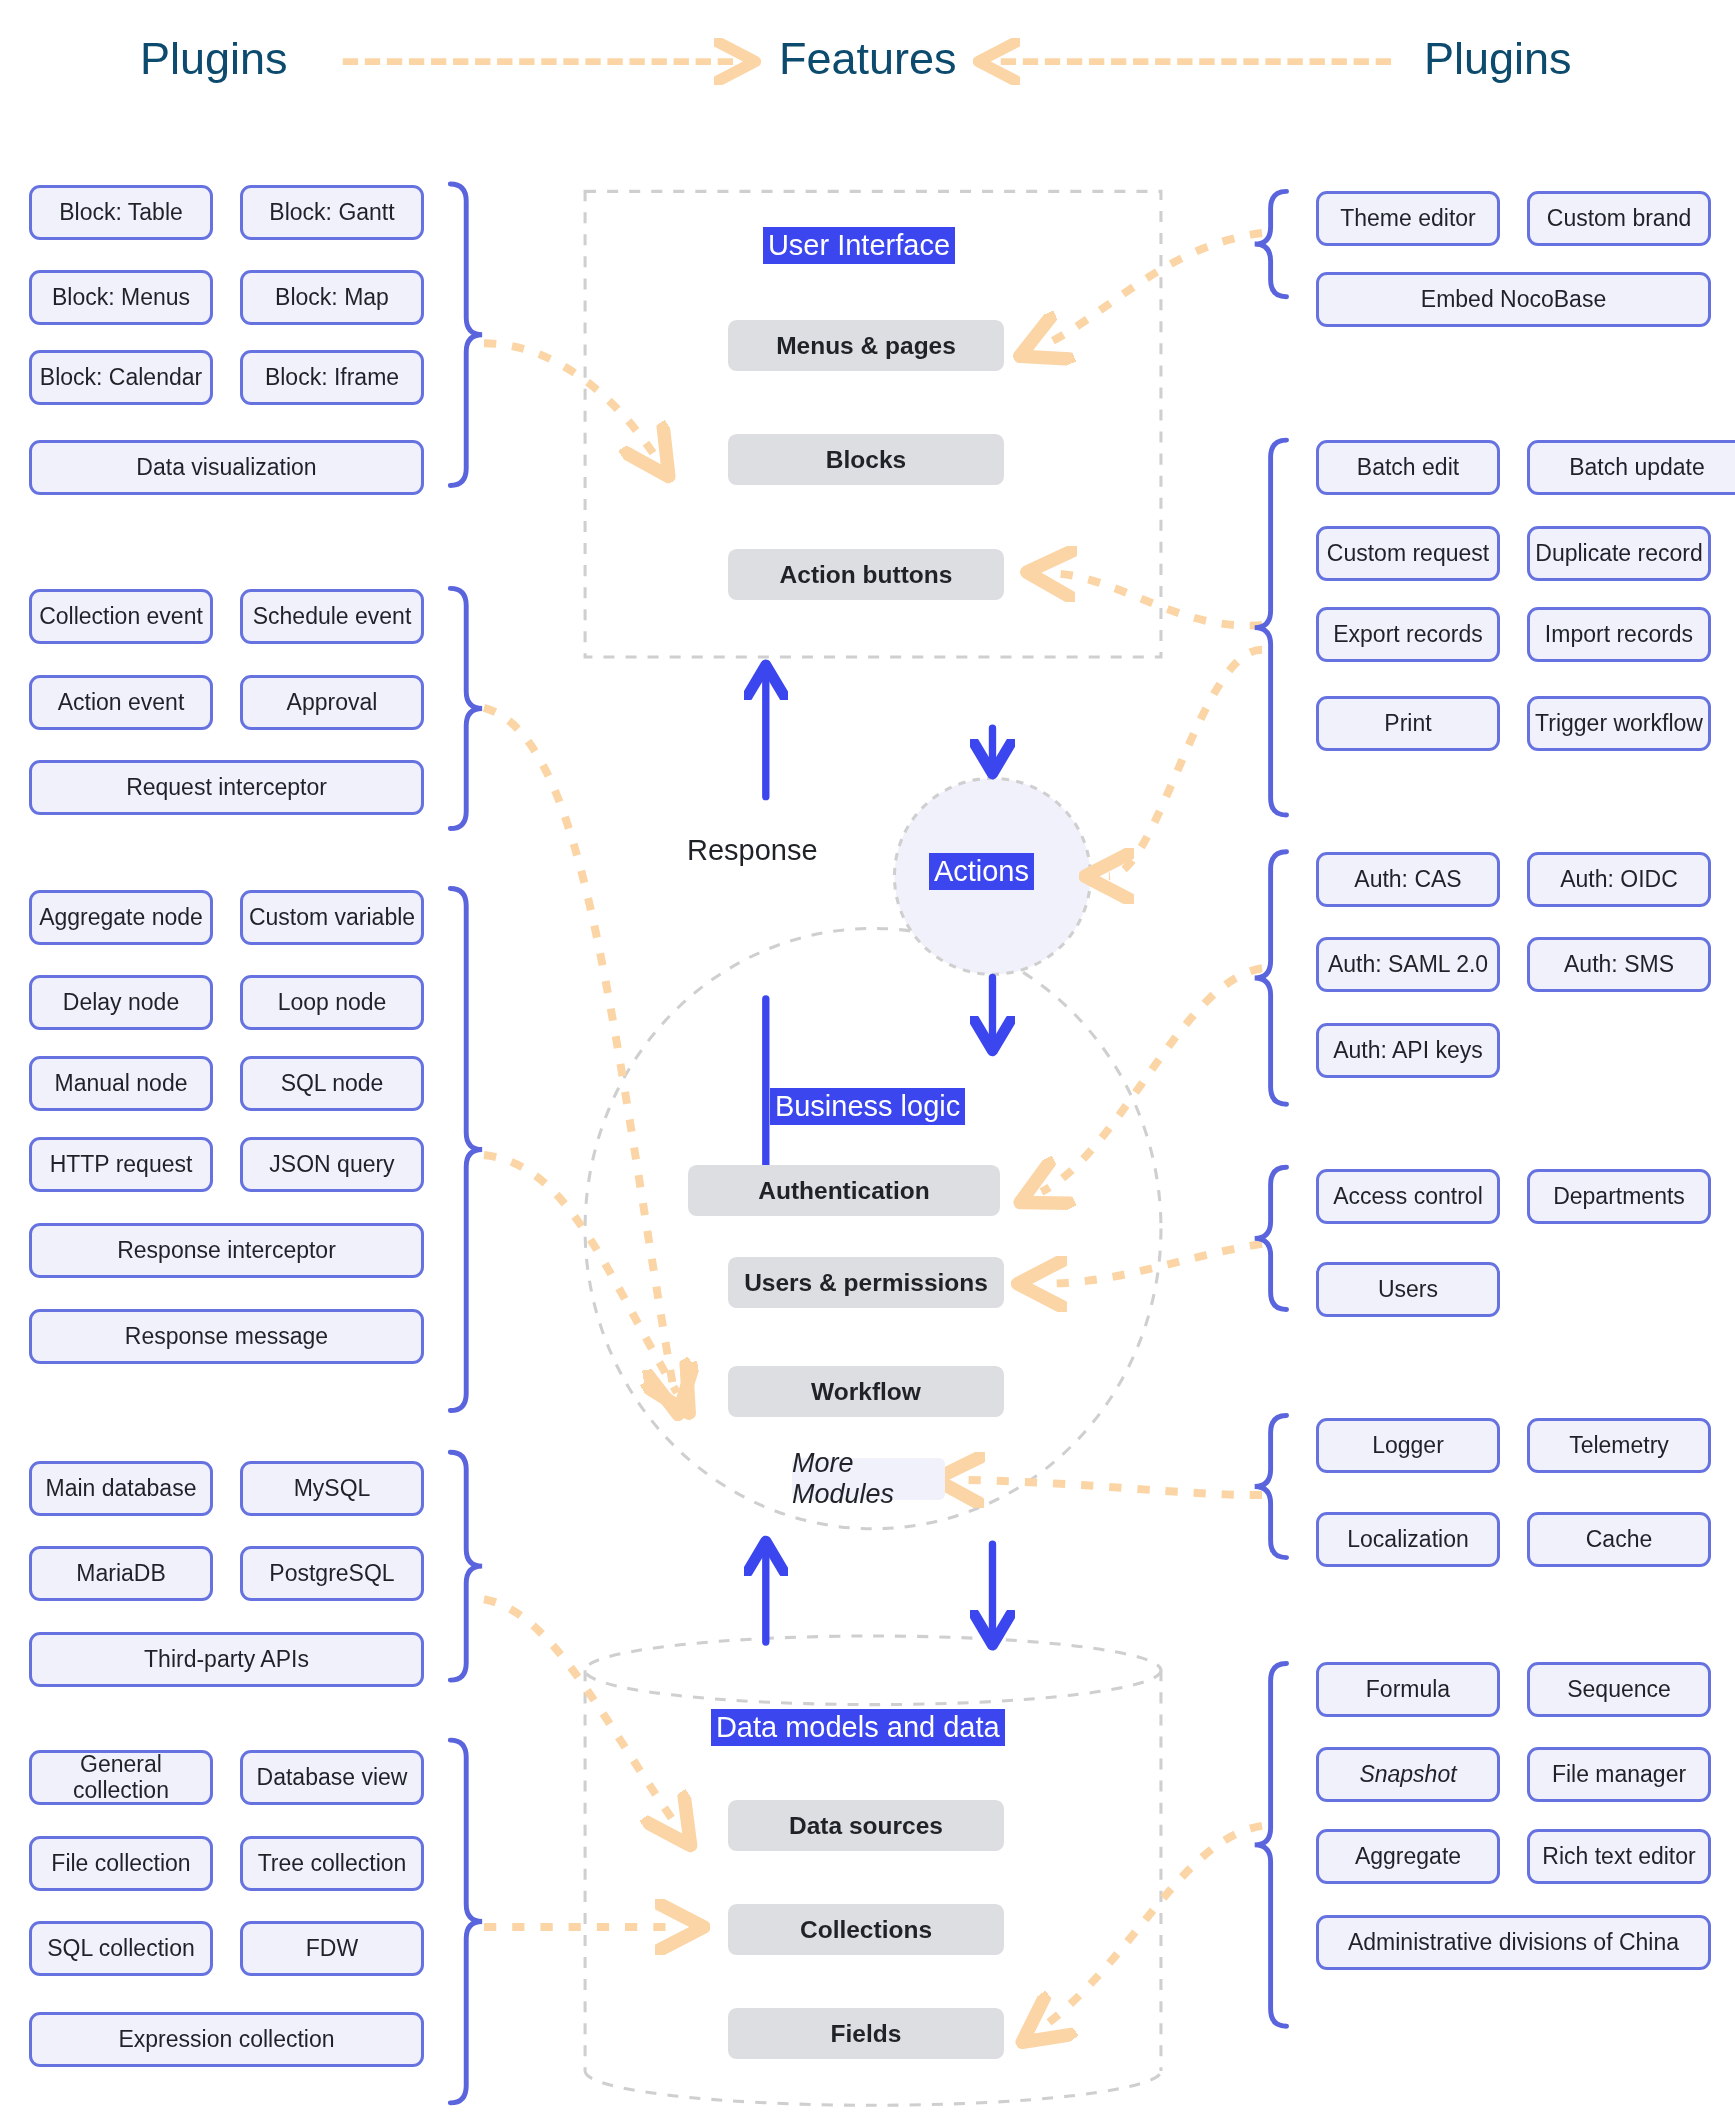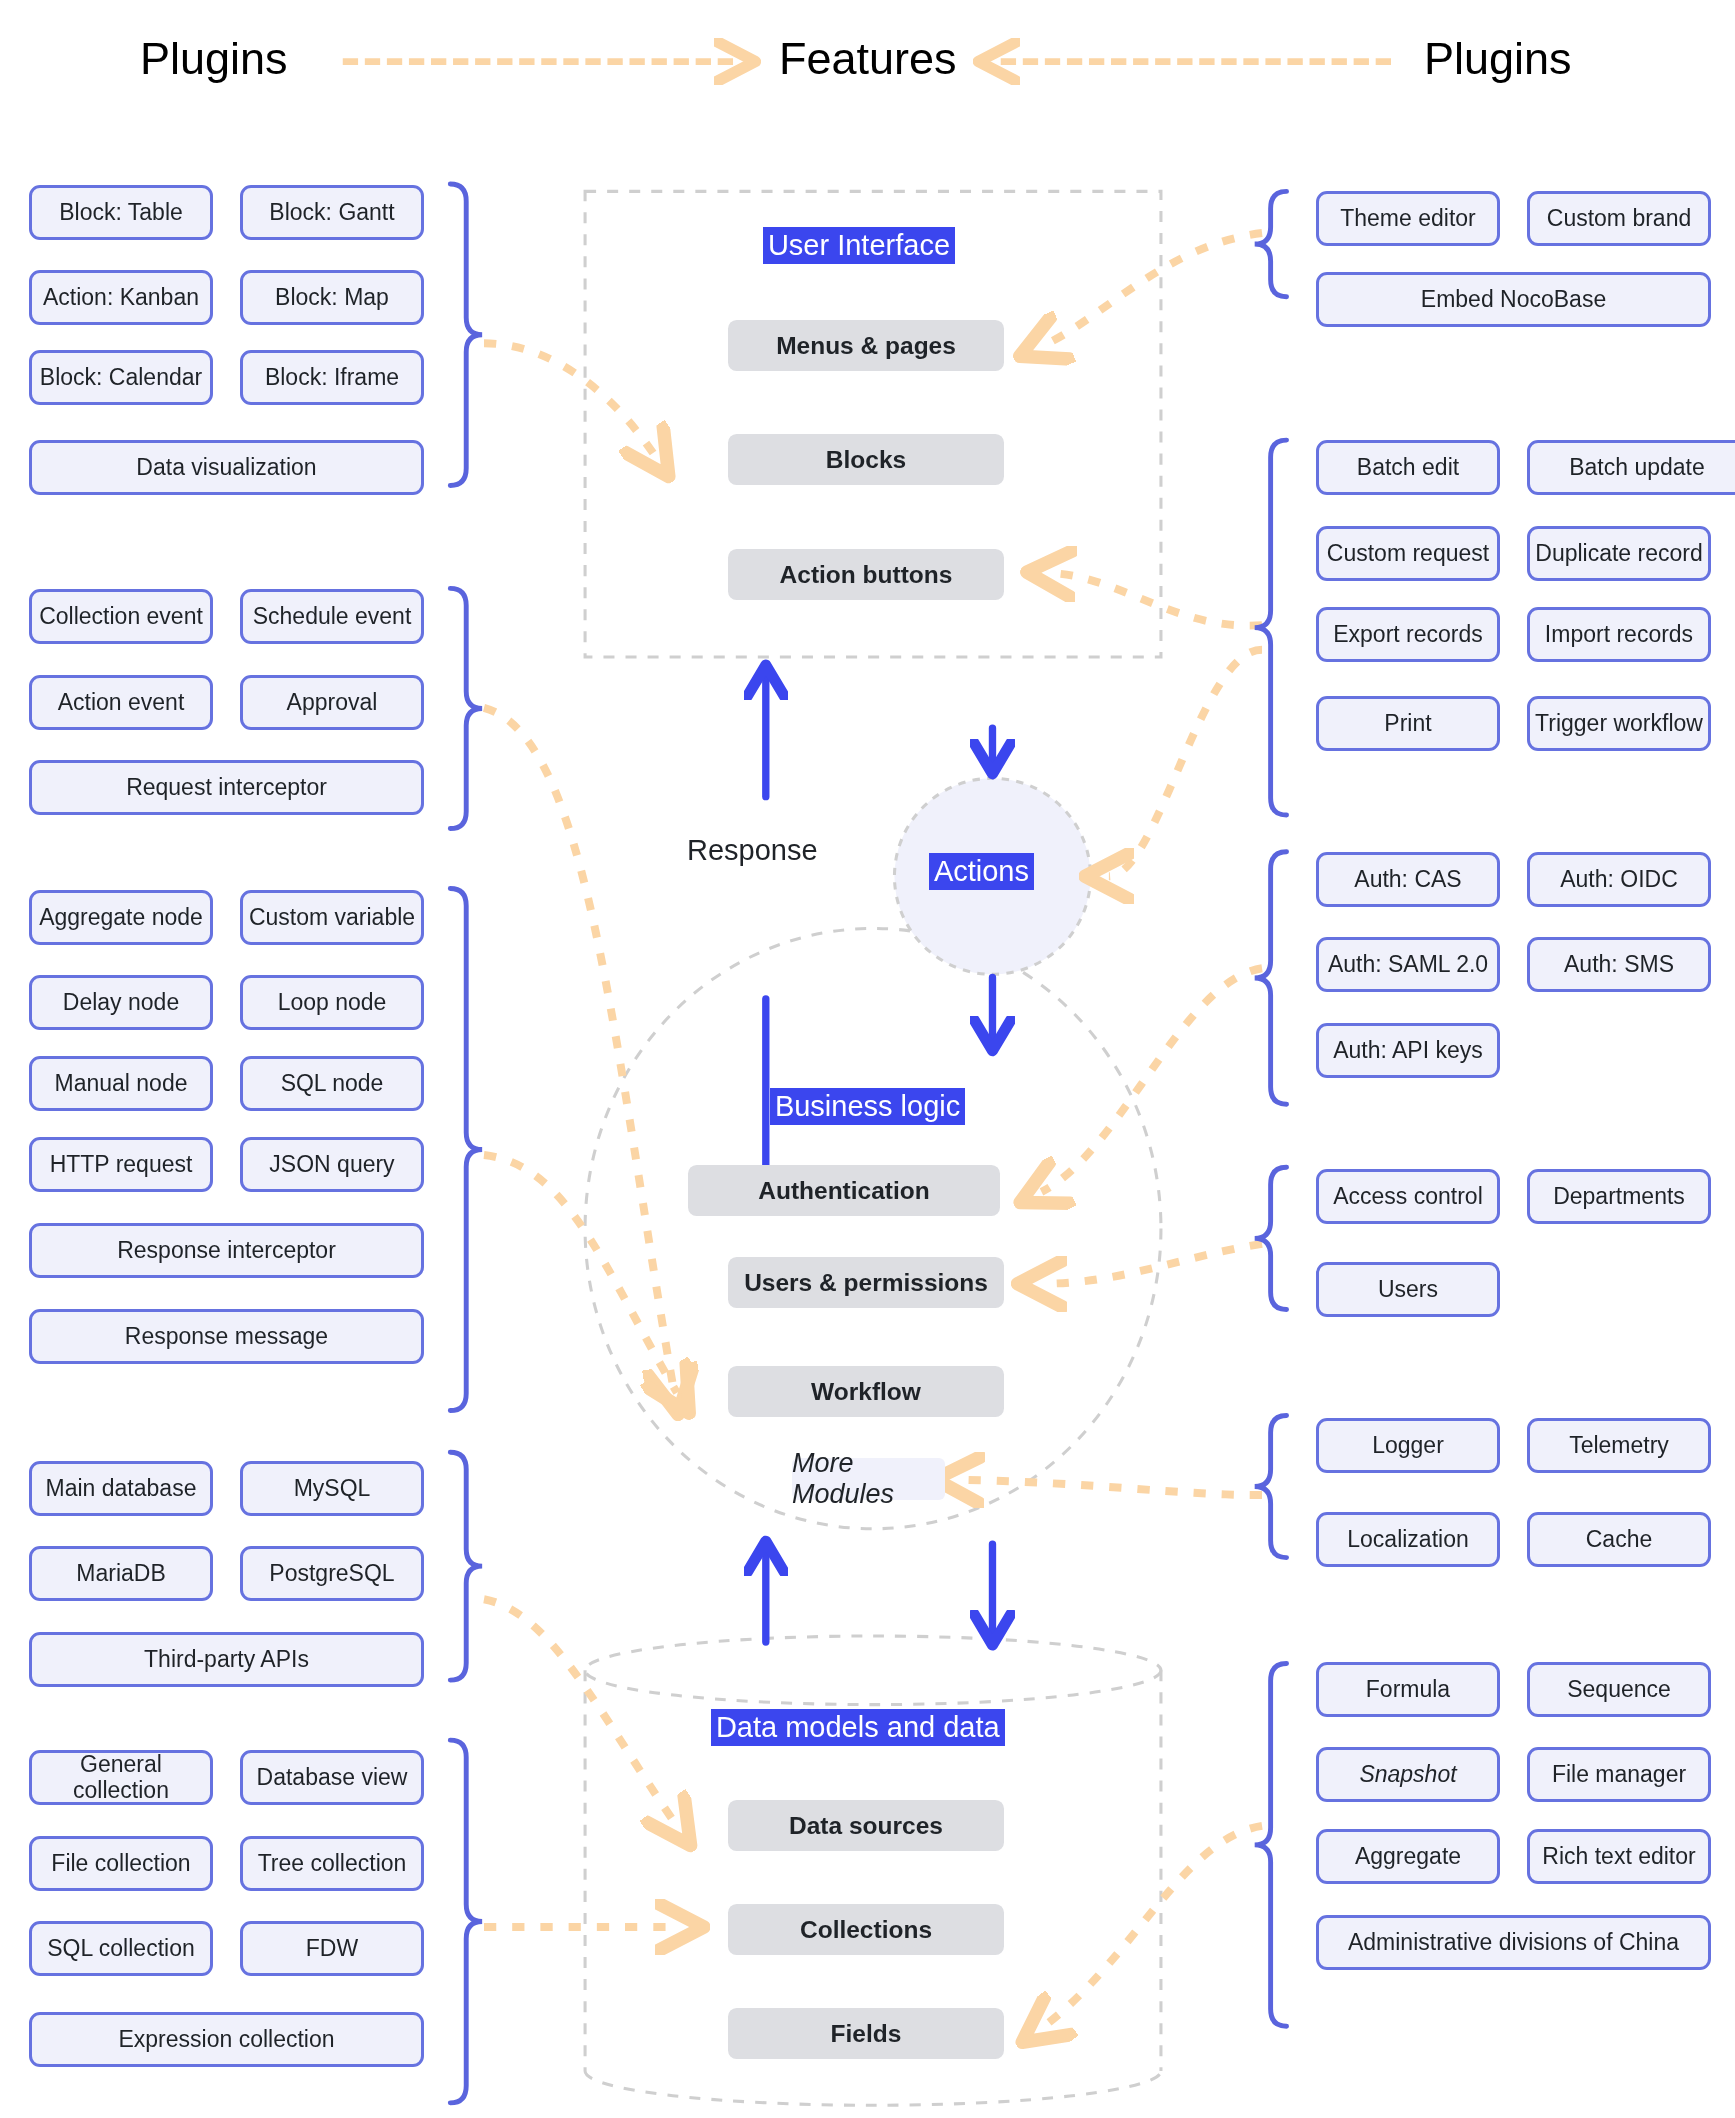--- a/index.html
+++ b/index.html
@@ -1,20 +1,20 @@
 <!DOCTYPE html>
 <html style="font-size:9.8px"><head>
 <meta charset="utf-8">
 <style>
   html,body{margin:0;padding:0;background:#ffffff;}
   body{font-family:"Liberation Sans", sans-serif;}
   #page{position:relative;width:1735px;height:2119px;background:#fff;overflow:hidden;}
 
   
-  .hdr-title{position:absolute;font-size:45px;color:#000000;font-weight:400;white-space:nowrap;}
+  .hdr-title{position:absolute;font-size:45px;color:#0c4a6e;font-weight:400;white-space:nowrap;}
 
   
   .chip{
     position:absolute;box-sizing:border-box;
     background:#f0f1fb;border:3.1px solid #6672e0;border-radius:11px;
     display:flex;align-items:center;justify-content:center;
     color:#1f2328;font-size:23px;text-align:center;line-height:1.1;
     padding:0 4.9px;
   }
 
@@ -151,21 +151,21 @@
   <div class="feat" style="left:728px;top:1257px;width:276px;height:51px;">Users &amp; permissions</div>
   <div class="feat" style="left:728px;top:1366px;width:276px;height:51px;">Workflow</div>
   <div class="more-mod" style="left:792px;top:1458px;width:153px;height:42px;">More Modules</div>
 
   <div class="feat" style="left:728px;top:1800px;width:276px;height:51px;">Data sources</div>
   <div class="feat" style="left:728px;top:1904px;width:276px;height:51px;">Collections</div>
   <div class="feat" style="left:728px;top:2008px;width:276px;height:51px;">Fields</div>
 
   <div class="chip" style="left:29px;top:185px;width:184px;height:55px;">Block: Table</div>
   <div class="chip" style="left:240px;top:185px;width:184px;height:55px;">Block: Gantt</div>
-  <div class="chip" style="left:29px;top:270px;width:184px;height:55px;">Action: Kanban</div>
+  <div class="chip" style="left:29px;top:270px;width:184px;height:55px;">Block: Menus</div>
   <div class="chip" style="left:240px;top:270px;width:184px;height:55px;">Block: Map</div>
   <div class="chip" style="left:29px;top:350px;width:184px;height:55px;">Block: Calendar</div>
   <div class="chip" style="left:240px;top:350px;width:184px;height:55px;">Block: Iframe</div>
   <div class="chip" style="left:29px;top:440px;width:395px;height:55px;">Data visualization</div>
 
   <div class="chip" style="left:29px;top:589px;width:184px;height:55px;">Collection event</div>
   <div class="chip" style="left:240px;top:589px;width:184px;height:55px;">Schedule event</div>
   <div class="chip" style="left:29px;top:675px;width:184px;height:55px;">Action event</div>
   <div class="chip" style="left:240px;top:675px;width:184px;height:55px;">Approval</div>
   <div class="chip" style="left:29px;top:760px;width:395px;height:55px;">Request interceptor</div>

